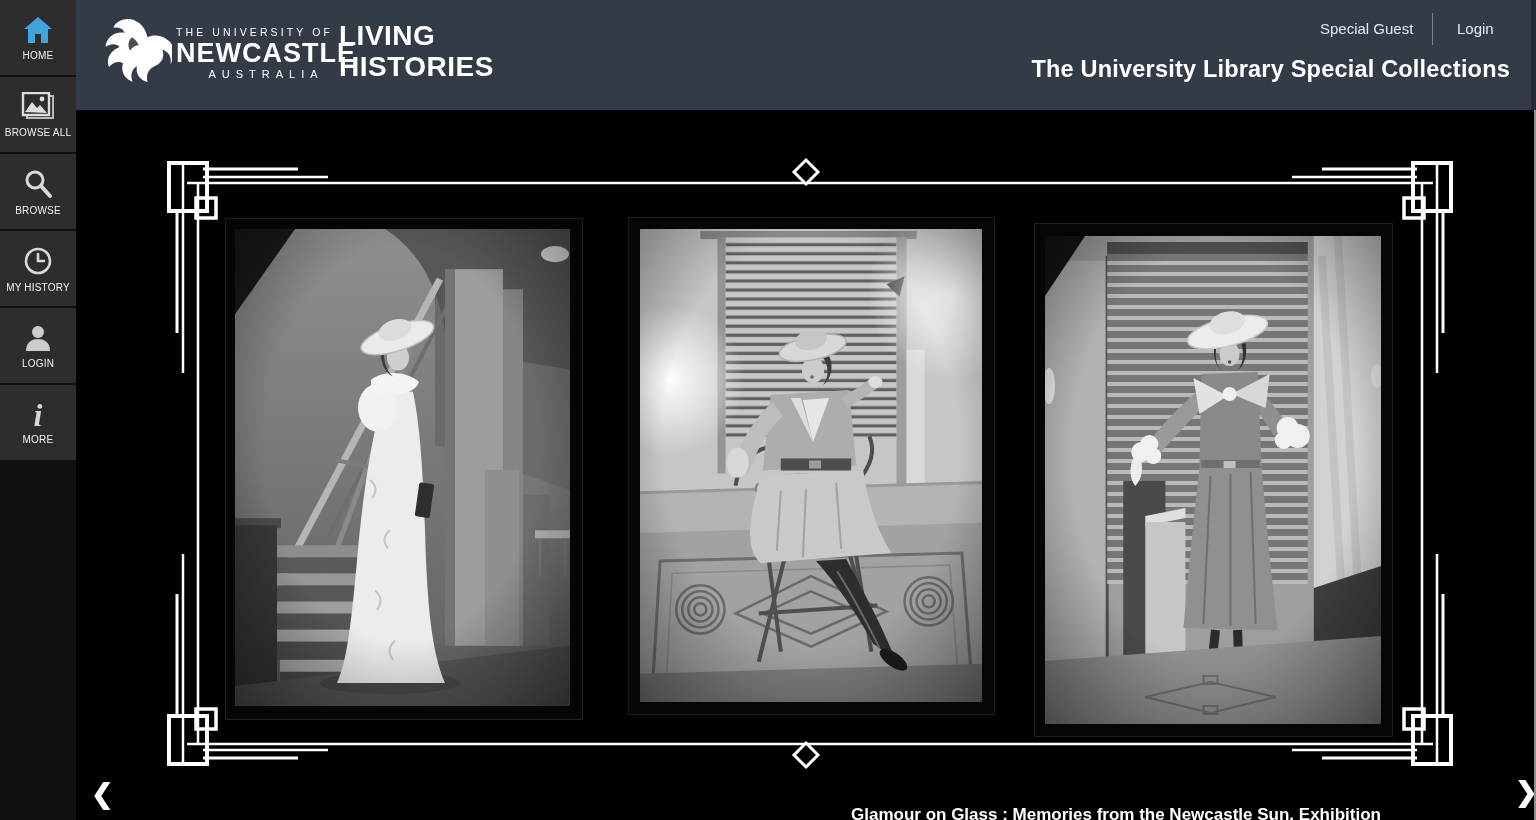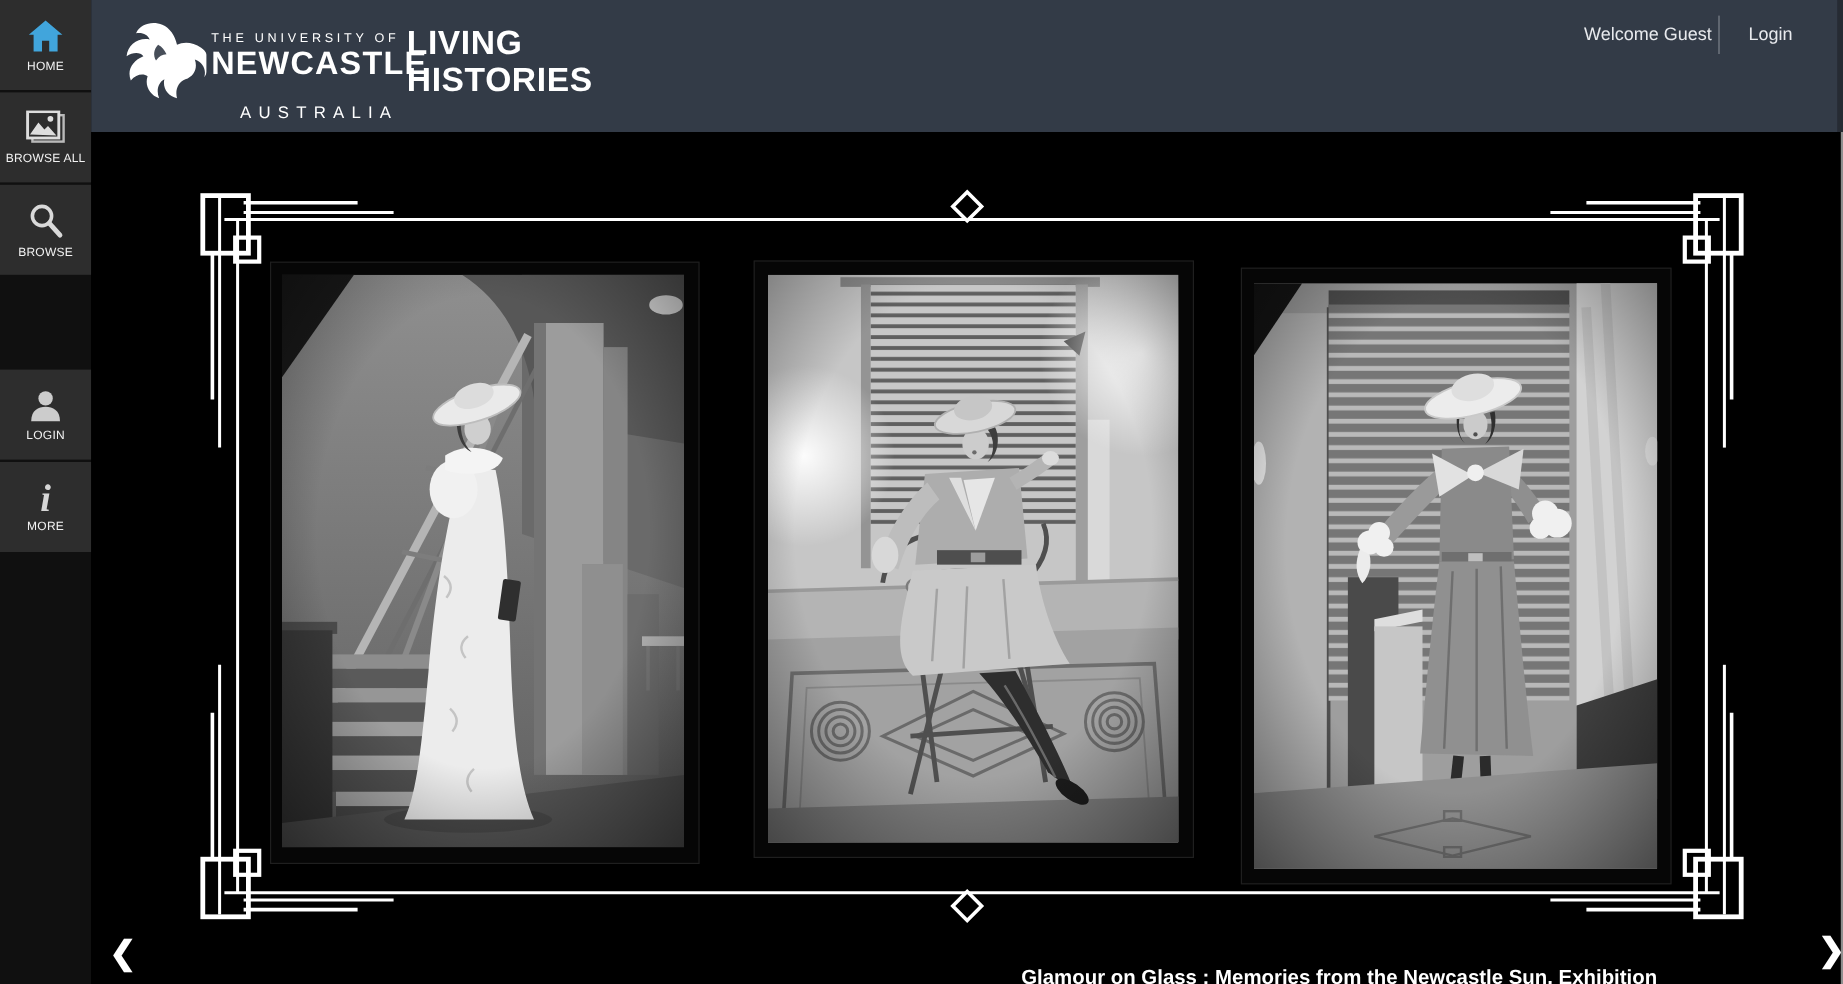--- a/index.html
+++ b/index.html
@@ -5,21 +5,21 @@
   html,body{margin:0;padding:0;background:#000;}
   body{width:1536px;height:820px;position:relative;overflow:hidden;
        font-family:"Liberation Sans",sans-serif;-webkit-font-smoothing:antialiased;}
 
   
   .header{position:absolute;left:76px;top:0;width:1460px;height:110px;background:#333b47;}
   .logo-mark{position:absolute;left:26px;top:14px;width:70px;height:78px;}
   .logo-text{position:absolute;left:100px;top:26px;color:#fff;}
   .logo-line1{font-size:10.5px;letter-spacing:3.1px;font-weight:400;}
   .logo-name{font-size:27px;font-weight:700;letter-spacing:1px;line-height:28px;margin-top:1px;}
-  .logo-line3{font-size:14px;letter-spacing:6px;font-weight:400;margin-top:18px;text-align:center;}
+  .logo-line3{font-size:11px;letter-spacing:6px;font-weight:400;margin-top:1px;text-align:center;}
   .site-title{position:absolute;left:263px;top:20px;color:#fff;font-weight:700;
               font-size:28px;line-height:31px;letter-spacing:.5px;}
   .hdr-welcome{position:absolute;left:1244px;top:20px;color:#e8eaee;font-size:15px;}
   .hdr-divider{position:absolute;left:1356px;top:13px;width:1px;height:32px;background:#7d838c;}
   .hdr-login{position:absolute;left:1381px;top:20px;color:#e8eaee;font-size:15px;cursor:pointer;}
   .hdr-subtitle{position:absolute;right:26px;top:56px;color:#fff;font-weight:700;font-size:23.5px;letter-spacing:.2px;}
 
   
   .sidebar{position:absolute;left:0;top:0;width:76px;height:820px;background:#101010;}
   .cell{position:absolute;left:0;width:76px;height:75px;background:#2d2d2d;display:flex;
@@ -68,20 +68,27 @@
       <path d="M5 20 L12 10 L17 16 L20 13 L27 21 Z" fill="#dddddd"></path>
     </svg>
     <span>BROWSE ALL</span>
   </div>
   <div class="cell c2">
     <svg width="32" height="32" viewBox="0 0 32 32">
       <circle cx="13" cy="12" r="8" fill="none" stroke="#d9d9d9" stroke-width="3"></circle>
       <line x1="19" y1="18" x2="28" y2="28" stroke="#d9d9d9" stroke-width="4" stroke-linecap="round"></line>
     </svg>
     <span>BROWSE</span>
+  </div>
+  <div class="cell c3">
+    <svg width="32" height="32" viewBox="0 0 32 32">
+      <circle cx="16" cy="16" r="12" fill="none" stroke="#d9d9d9" stroke-width="2.6"></circle>
+      <path d="M16 9 L16 16 L22 16" fill="none" stroke="#d9d9d9" stroke-width="2.6" stroke-linecap="round"></path>
+    </svg>
+    <span>MY HISTORY</span>
   </div>
   <div class="cell c4">
     <svg width="32" height="30" viewBox="0 0 32 30">
       <circle cx="16" cy="9" r="6" fill="#cccccc"></circle>
       <path d="M4 28 C4 19 10 16 16 16 C22 16 28 19 28 28 Z" fill="#cccccc"></path>
     </svg>
     <span>LOGIN</span>
   </div>
   <div class="cell c5">
     <div class="info-glyph">i</div>
@@ -99,23 +106,24 @@
   </svg>
   <div class="logo-text">
     <div class="logo-line1">THE UNIVERSITY OF</div>
     <div class="logo-name">NEWCASTLE</div>
     <div class="logo-line3">AUSTRALIA</div>
   </div>
   <div class="site-title">
     <div>LIVING</div>
     <div>HISTORIES</div>
   </div>
-  <div class="hdr-welcome">Welcome Guest</div>
+  <div class="hdr-welcome">Special Guest</div>
   <div class="hdr-divider"></div>
   <div class="hdr-login">Login</div>
+  <div class="hdr-subtitle">The University Library Special Collections</div>
 </div>
 
 <div class="stage"></div>
 
 <svg class="frame-svg" viewBox="0 0 1460 710">
   <g stroke="#ffffff" fill="none">
 
     <line x1="111" y1="73" x2="1357" y2="73" stroke-width="2.5"></line>
     <line x1="111" y1="634" x2="1357" y2="634" stroke-width="2.5"></line>
     <line x1="122" y1="73" x2="122" y2="634" stroke-width="2.5"></line>

